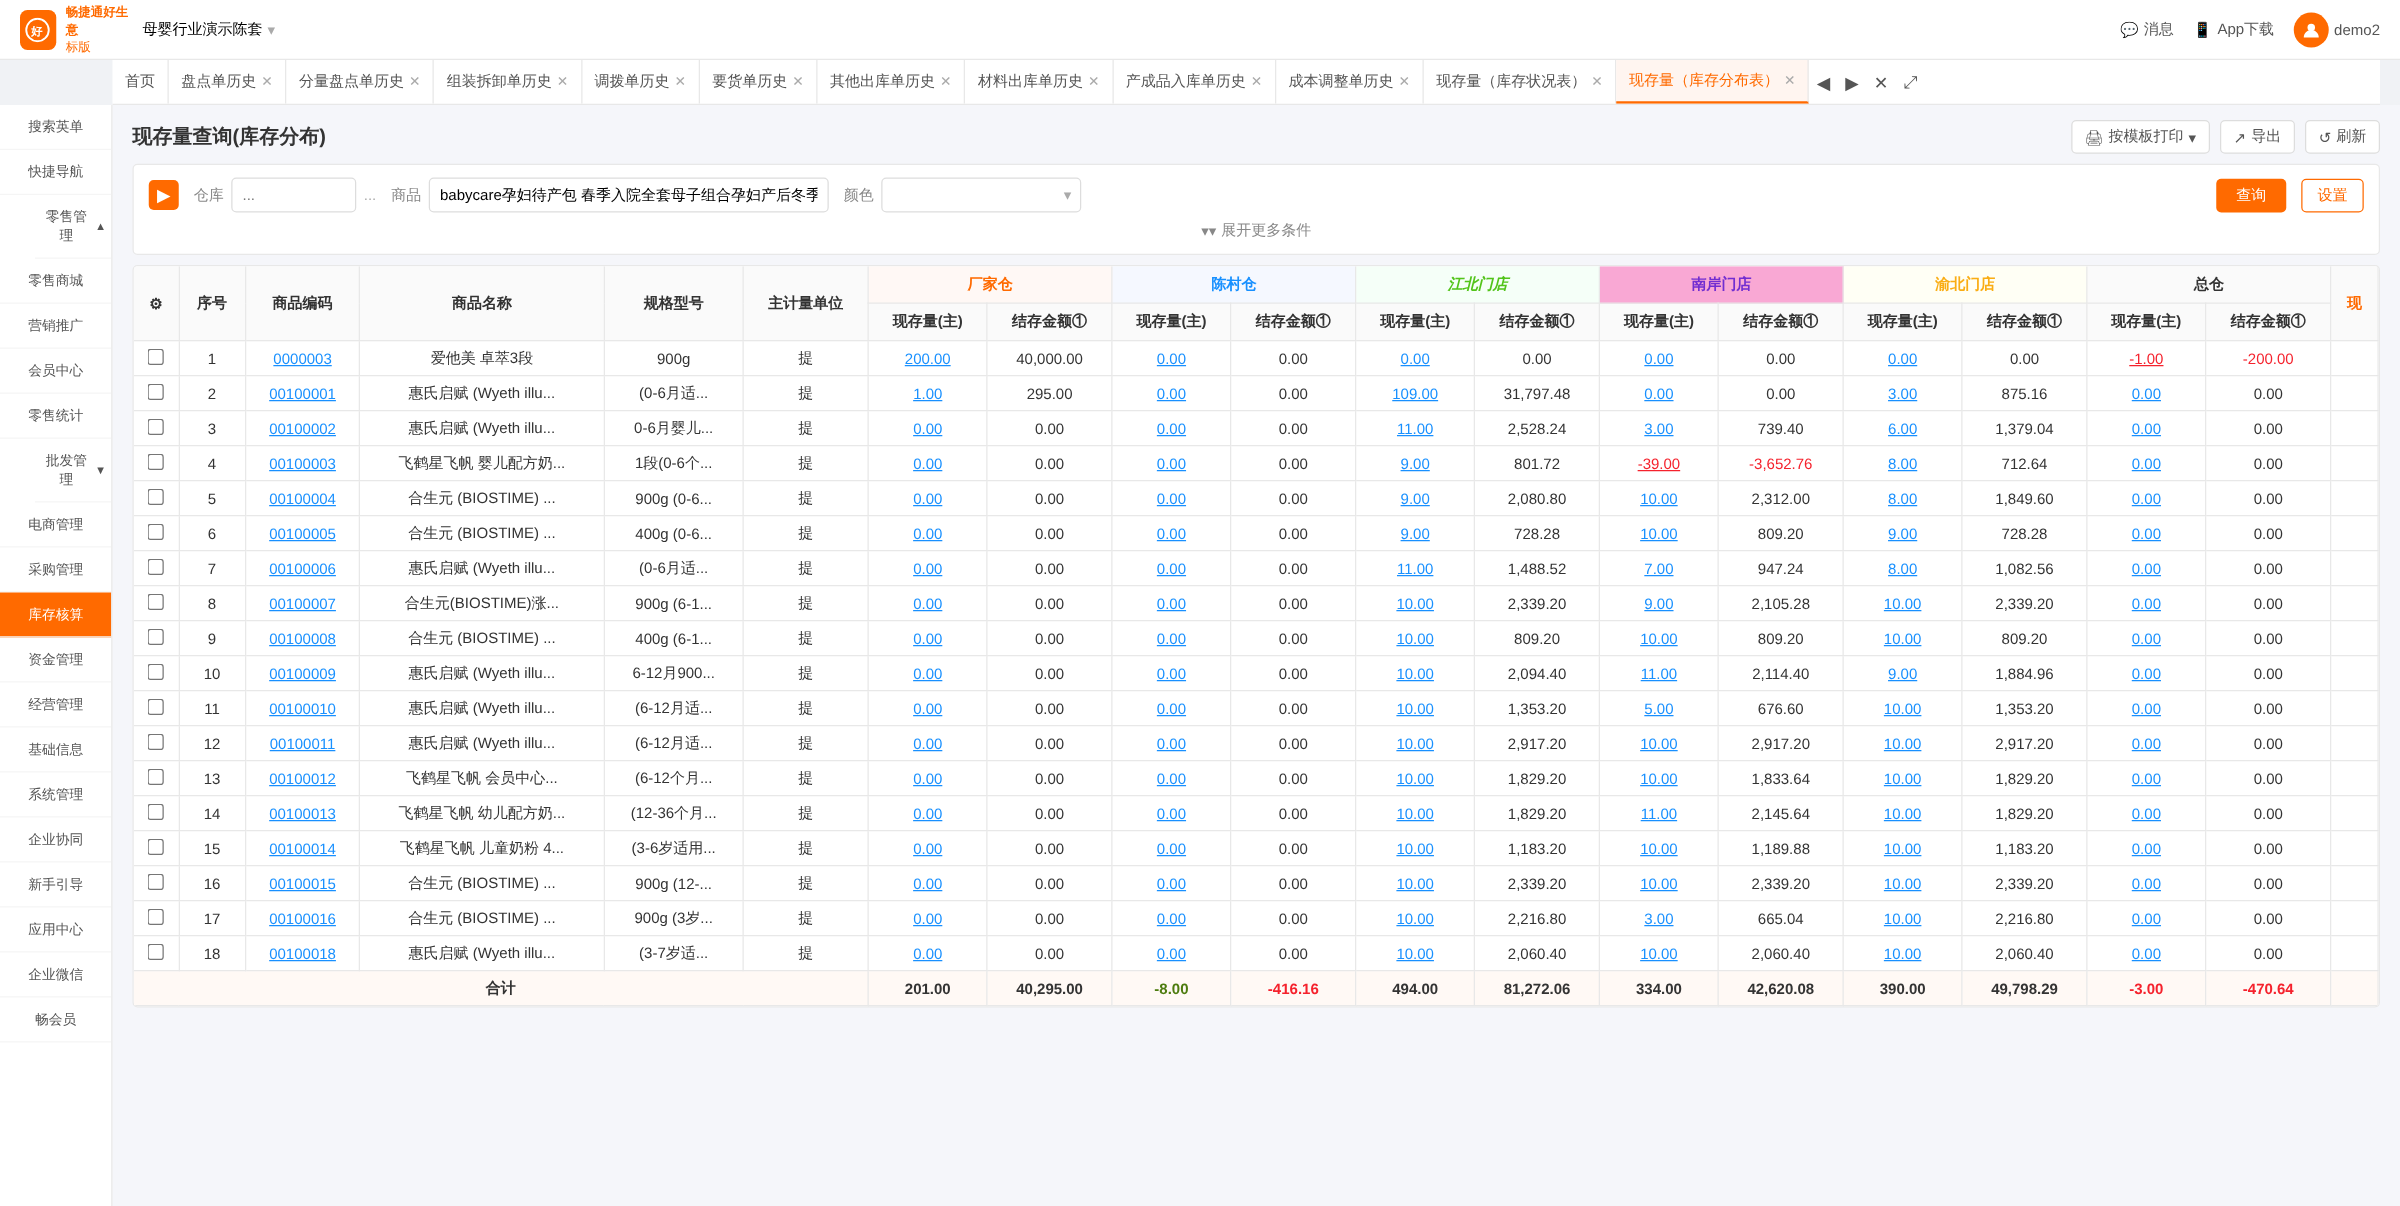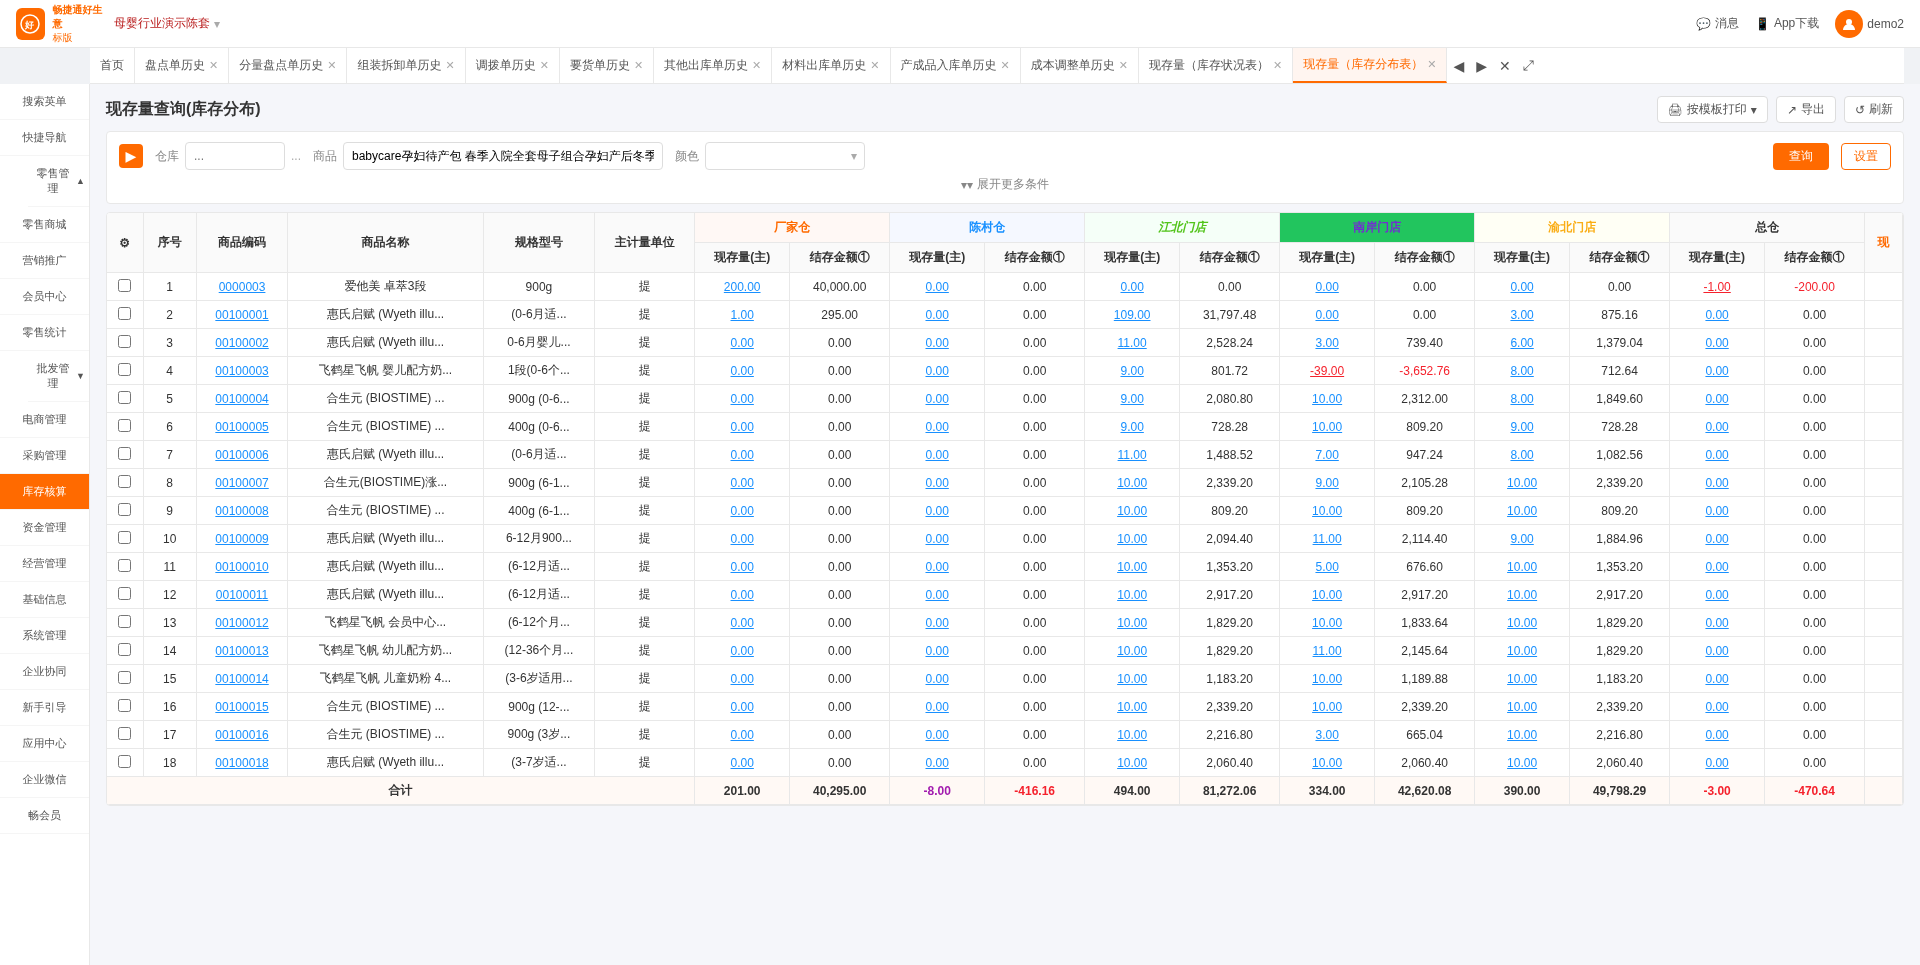--- a/index.html
+++ b/index.html
@@ -304,21 +304,21 @@
           <text x="5" y="14" fill="white" font-size="9" font-weight="bold">好</text>
         </svg>
     </div>
     <div>
       <div style="font-size:10px;color:#ff6a00;font-weight:bold;font-family:Liberation Serif, serif;">畅捷通好生意</div>
       <div style="font-size:10px;color:#ff6a00;">标版</div>
     </div>
   </div>
 
   <div style="flex:1;display:flex;align-items:center;padding-left:8px;">
-    <span style="font-size:12px;color:#b91c1c;">母婴行业演示陈套</span>
+    <span style="font-size:12px;color:#000000;">母婴行业演示陈套</span>
     <span style="color:#aaa;margin-left:4px;">▾</span>
   </div>
 
   <div class="top-right">
     <div class="top-right-item">
       <span>💬</span>
       <span>消息</span>
     </div>
     <div class="top-right-item">
       <span>📱</span>
@@ -475,21 +475,21 @@
         <tr class="group-header">
           <th rowspan="2" style="width:36px;">⚙</th>
           <th rowspan="2">序号</th>
           <th rowspan="2">商品编码</th>
           <th rowspan="2">商品名称</th>
           <th rowspan="2">规格型号</th>
           <th rowspan="2">主计量单位</th>
           <th colspan="2" style="background:#fff8f5;color:#ff6a00;">厂家仓</th>
           <th colspan="2" style="background:#f5f8ff;color:#1890ff;">陈村仓</th>
           <th colspan="2" style="background:#f5fff8;color:#52c41a;font-style:italic;">江北门店</th>
-          <th colspan="2" style="background:#22c55e;color:#722ed1;">南岸门店</th>
+          <th colspan="2" style="background:#f9a8d4;color:#722ed1;">南岸门店</th>
           <th colspan="2" style="background:#fffff5;color:#faad14;">渝北门店</th>
           <th colspan="2">总仓</th>
           <th rowspan="2" style="color:#ff6a00;">现</th>
         </tr>
         <tr>
           <th>现存量(主)</th>
           <th>结存金额①</th>
           <th>现存量(主)</th>
           <th>结存金额①</th>
           <th>现存量(主)</th>
@@ -878,21 +878,21 @@
             <td><span class="num-link">10.00</span></td>
             <td class="">2,060.40</td>
             <td><span class="num-link">0.00</span></td>
             <td class="">0.00</td>
             <td class=""></td>
           </tr>
           <tr class="summary-row">
             <td colspan="6" style="text-align: center; font-weight: bold;">合计</td>
             <td style="text-align: center;">201.00</td>
             <td style="text-align: center;">40,295.00</td>
-            <td style="color: #a21caf; text-align: center;">-8.00</td>
+            <td style="color: #4d7c0f; text-align: center;">-8.00</td>
             <td style="color: rgb(245, 34, 45); text-align: center;">-416.16</td>
             <td style="text-align: center;">494.00</td>
             <td style="text-align: center;">81,272.06</td>
             <td style="text-align: center;">334.00</td>
             <td style="text-align: center;">42,620.08</td>
             <td style="text-align: center;">390.00</td>
             <td style="text-align: center;">49,798.29</td>
             <td style="color: rgb(245, 34, 45); text-align: center;">-3.00</td>
             <td style="color: rgb(245, 34, 45); text-align: center;">-470.64</td>
             <td style="text-align: center;"></td>

